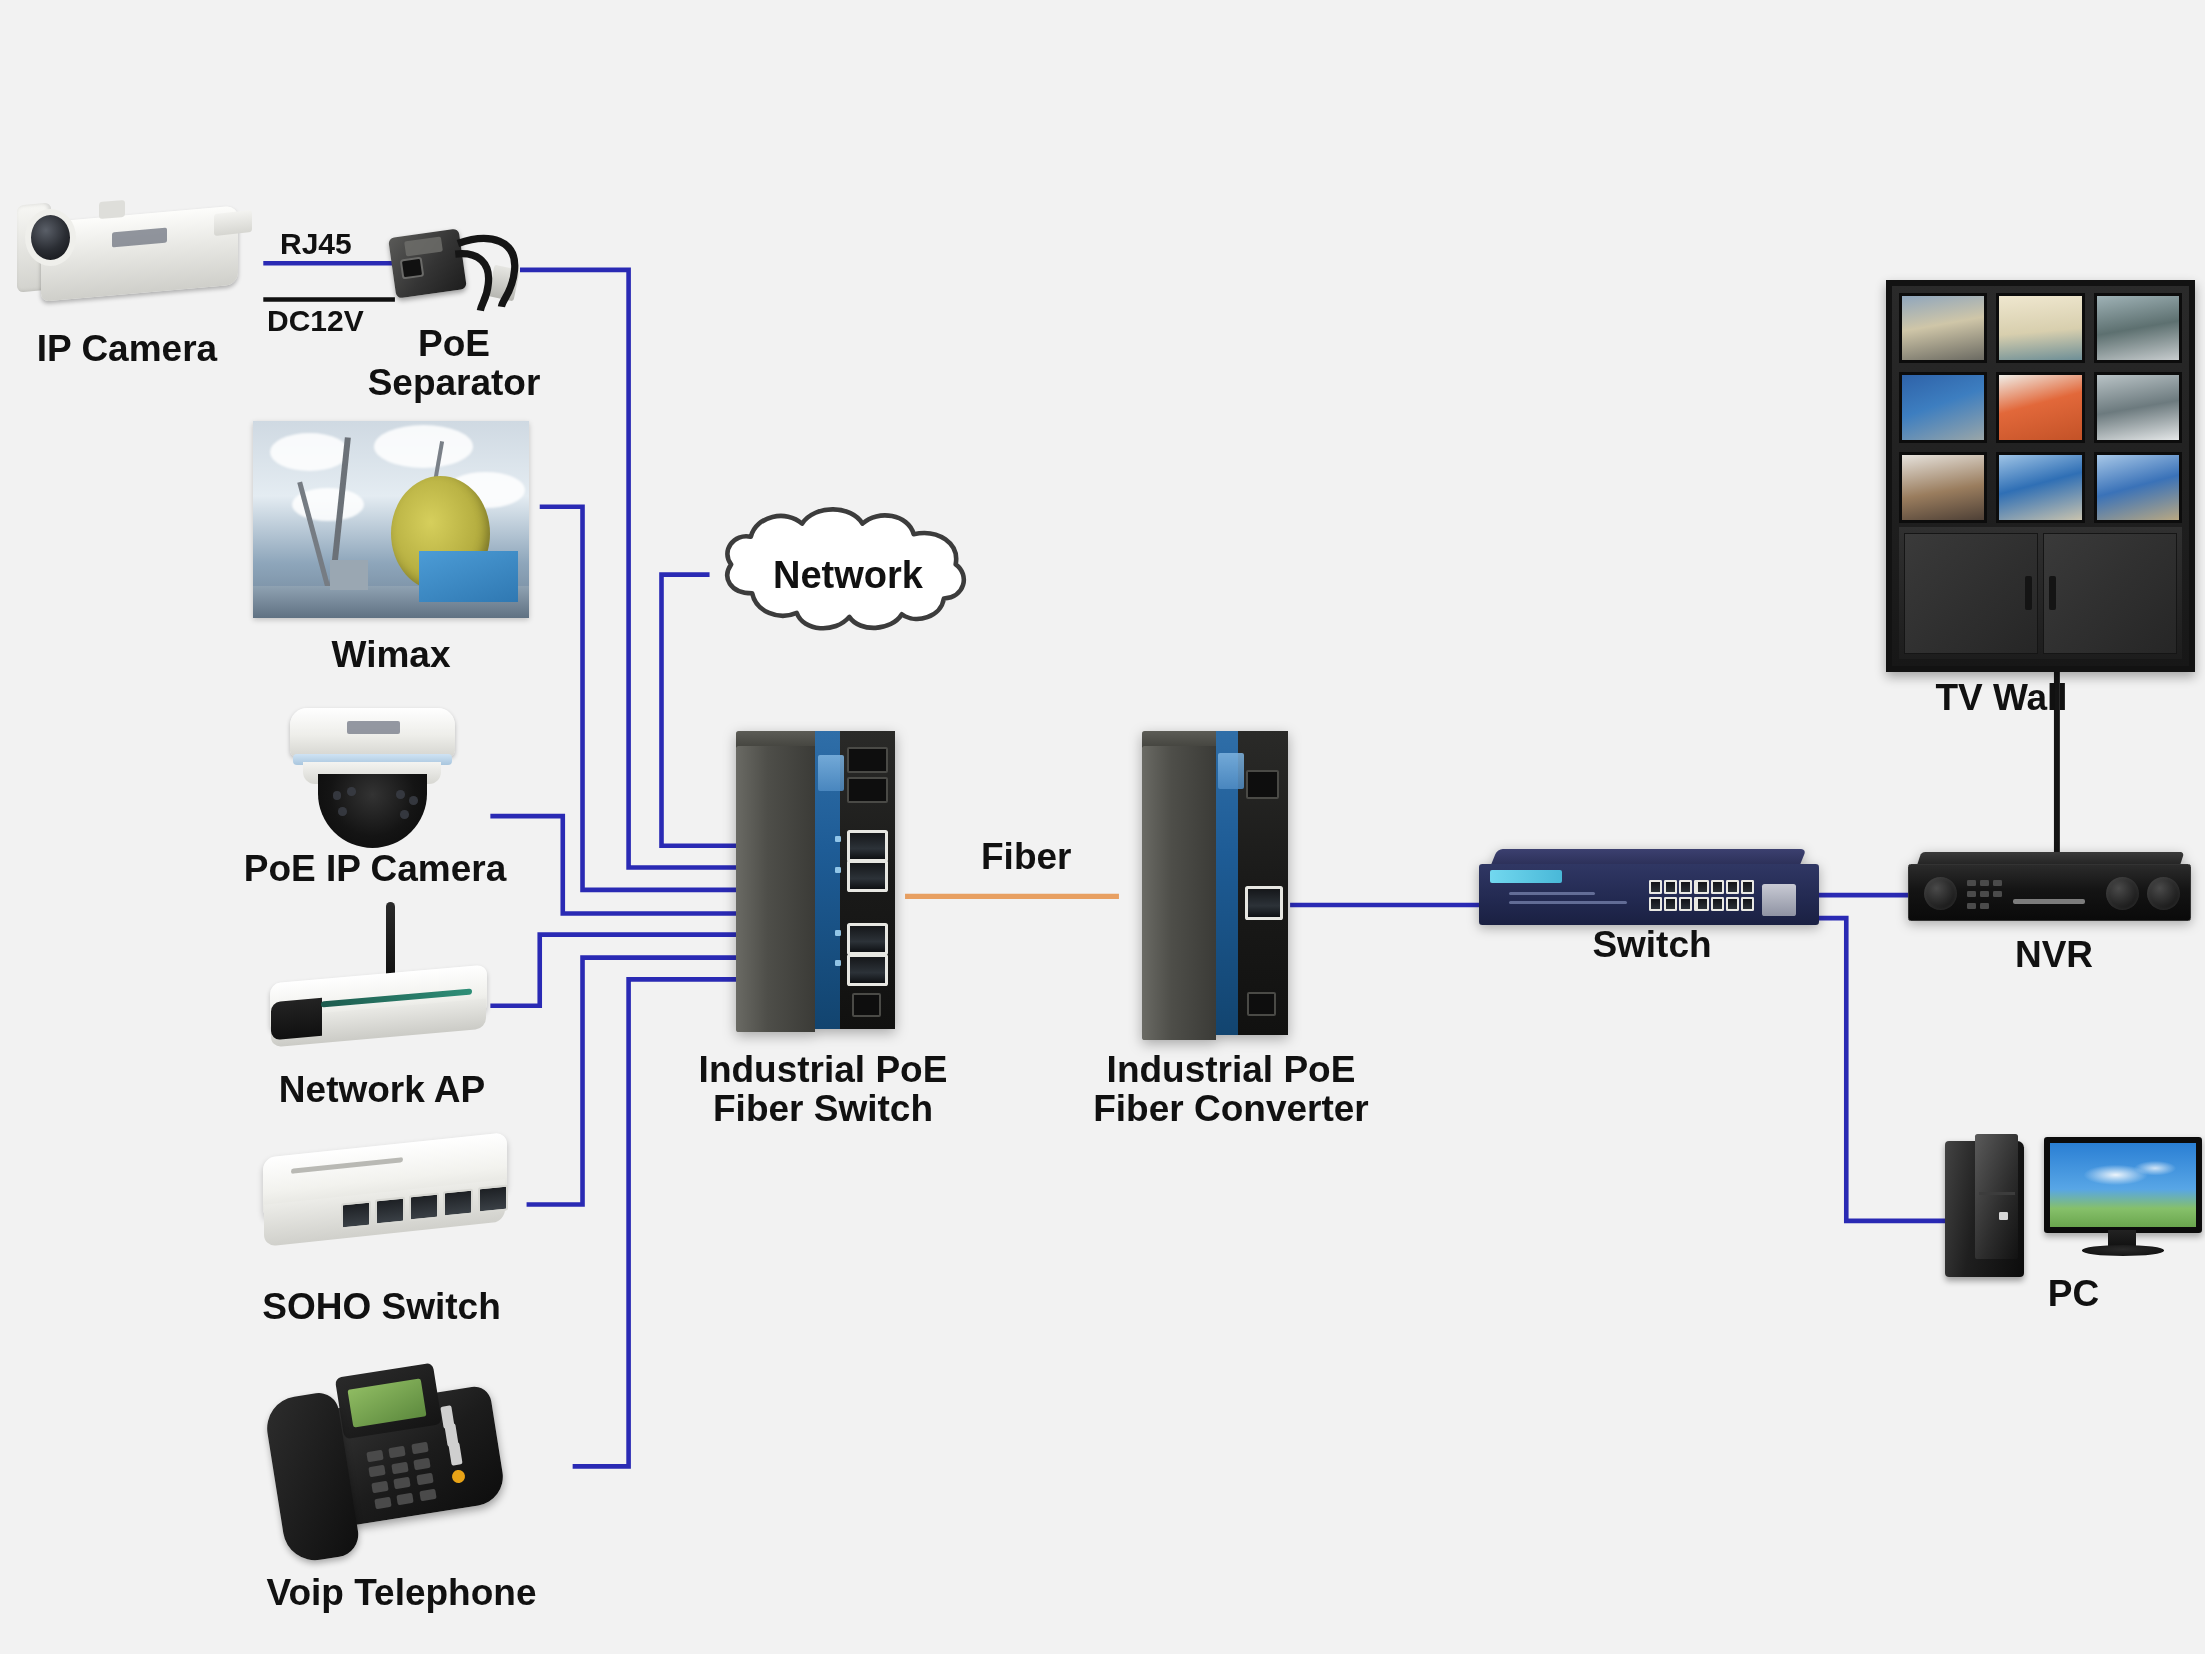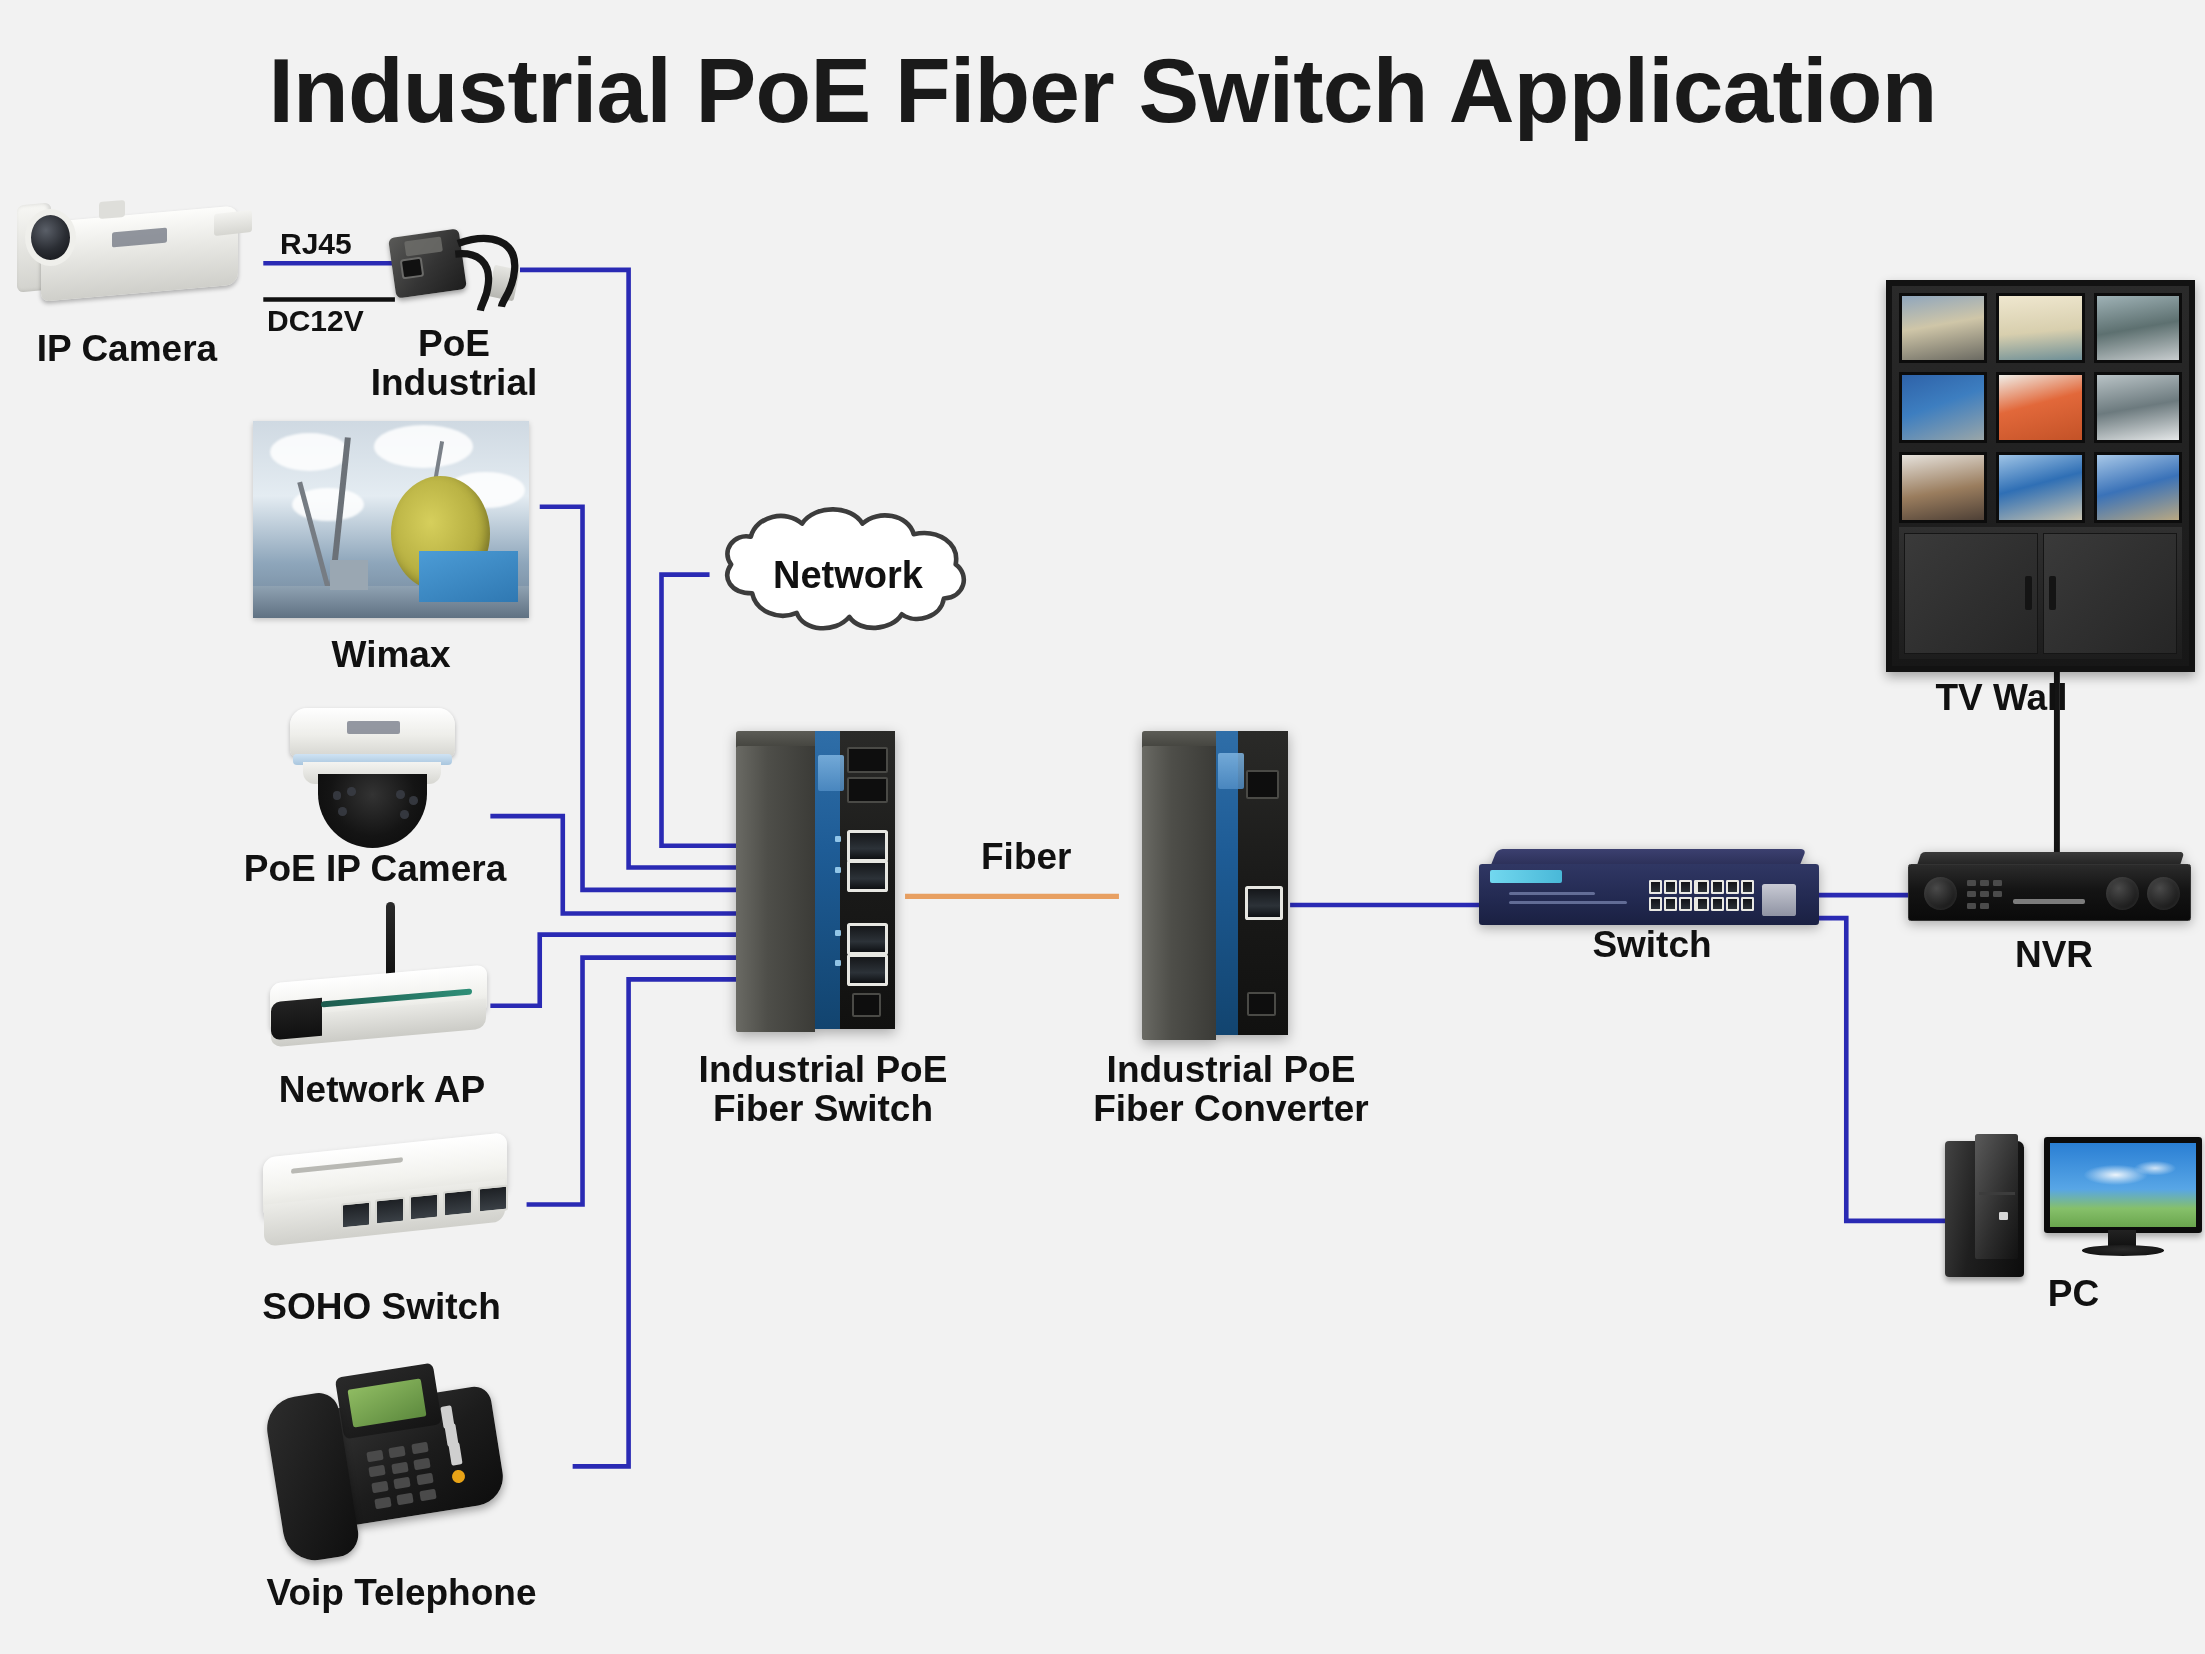--- a/index.html
+++ b/index.html
@@ -412,21 +412,20 @@
   }
   .fiberlabel{
     position:absolute;font-size:37px;font-weight:bold;color:#111;white-space:nowrap;
   }
 </style>
 </head>
 <body>
 
 <div id="stage">
 
-  <div class="abs" id="page-title">Industrial PoE Fiber Switch Application</div>
 
   <svg id="wires" viewBox="0 0 3350 2513" preserveAspectRatio="none">
     <g fill="none" stroke="#2a2ab4" stroke-width="7">
 
       <path d="M 400 400 L 600 400"></path>
 
       <path d="M 790 410 L 955 410 L 955 1318 L 1120 1318"></path>
 
       <path d="M 820 770 L 885 770 L 885 1352 L 1120 1352"></path>
 
@@ -477,21 +476,21 @@
     <div class="ps-box"></div>
     <div class="ps-label"></div>
     <div class="ps-jack"></div>
     <div class="ps-rj"></div>
     <svg width="145" height="99" style="position:absolute;left:0;top:0;" viewBox="0 0 220 150">
       <path d="M 100 34 C 150 16 190 30 186 74 C 183 108 168 118 166 130" stroke="#151515" stroke-width="11" fill="none"></path>
       <path d="M 96 50 C 132 46 150 64 146 96 C 144 118 136 124 134 136" stroke="#151515" stroke-width="11" fill="none"></path>
     </svg>
   </div>
   <div class="abs cap" style="left:342px;top:324px;width:224px;">PoE
-Industrial</div>
+Separator</div>
 
   <div class="abs wimax-photo" style="left:253px;top:421px;width:276px;height:197px;">
     <div class="wx-cloud" style="left:6%;top:6%;width:79px;height:38px;"></div>
     <div class="wx-cloud" style="left:44%;top:2%;width:99px;height:43px;"></div>
     <div class="wx-cloud" style="left:14%;top:34%;width:72px;height:33px;"></div>
     <div class="wx-cloud" style="left:70%;top:26%;width:79px;height:36px;"></div>
     <div class="wx-tower"></div>
     <div class="wx-tower2"></div>
     <div class="wx-dishArm"></div>
     <div class="wx-dish"></div>

